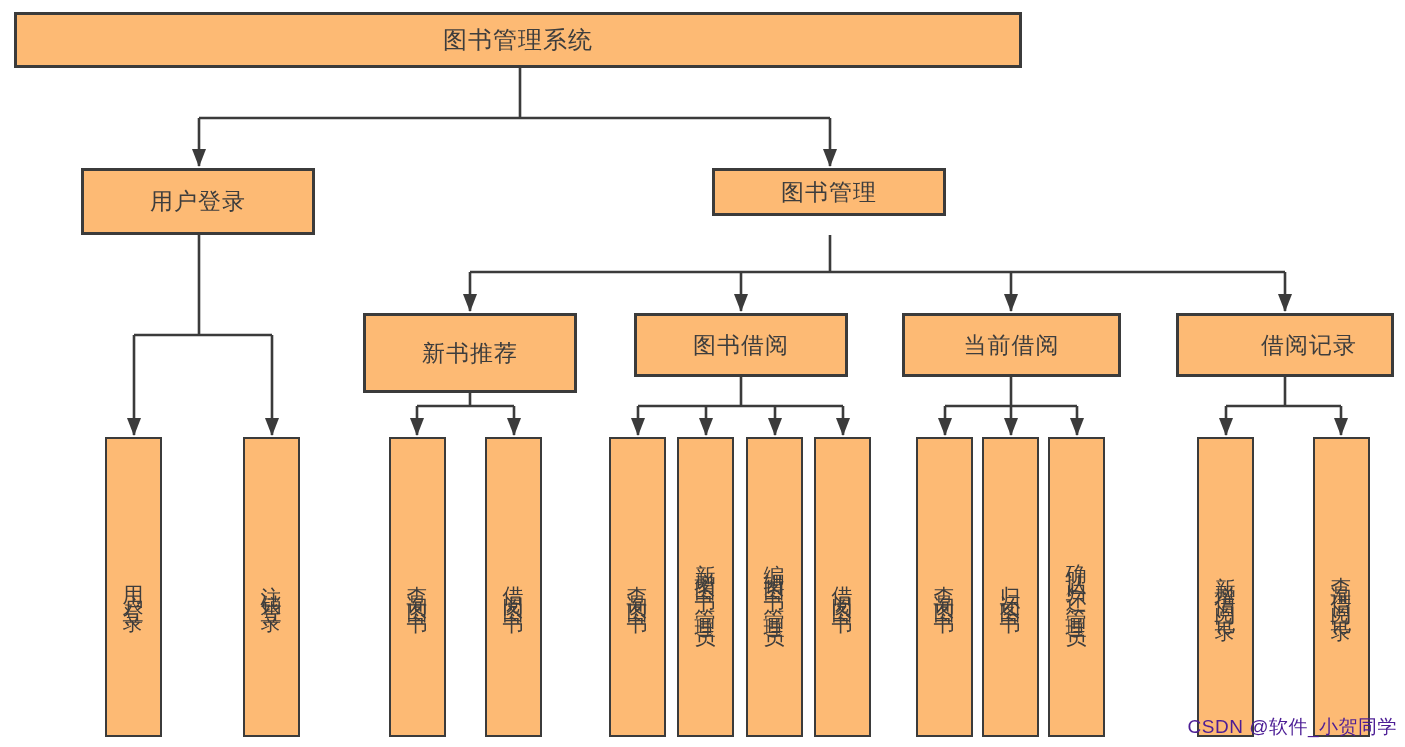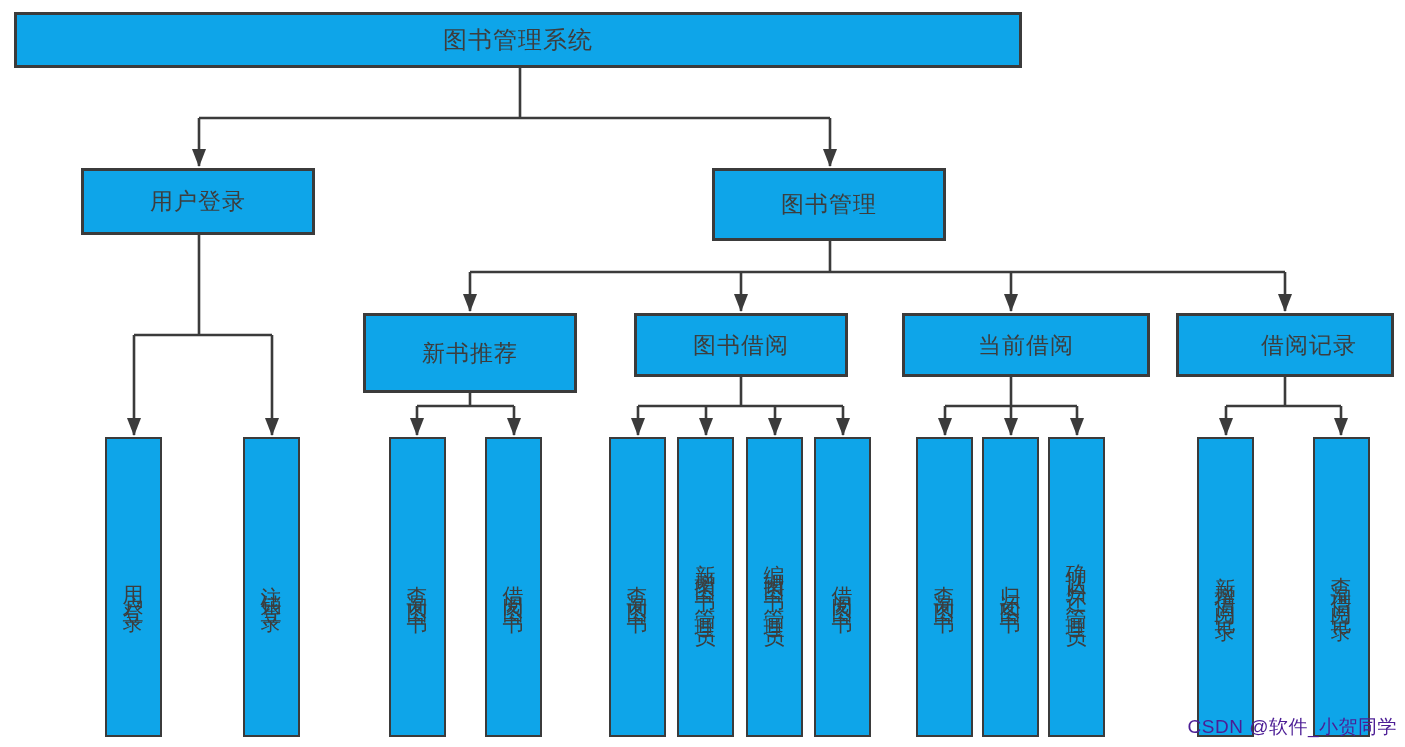--- a/index.html
+++ b/index.html
@@ -27,21 +27,21 @@
     height: 747px;
     z-index: 1;
   }
   svg.connectors path.line {
     fill: none;
     stroke: #3b3b3b;
     stroke-width: 2.6;
   }
   .box {
     position: absolute;
-    background: #0ea5e9;
+    background: #fdba74;
     border: 3px solid #3b3b3b;
     box-sizing: border-box;
     display: flex;
     align-items: center;
     justify-content: center;
     color: #3d3d3d;
     z-index: 2;
   }
   .h-box { font-size: 23px; letter-spacing: 1px; }
   .root-box { font-size: 24px; }
@@ -112,31 +112,31 @@
     <path class="line" d="M1341,406 V435" marker-end="url(#arrow)"></path>
   </svg>
 
   <div class="box h-box root-box" style="left:14px; top:12px; width:1008px; height:56px;">
     <span class="label">图书管理系统</span>
   </div>
 
   <div class="box h-box" style="left:81px; top:168px; width:234px; height:67px;">
     <span class="label">用户登录</span>
   </div>
-  <div class="box h-box" style="left:712px; top:168px; width:234px; height:73px;">
+  <div class="box h-box" style="left:712px; top:168px; width:234px; height:48px;">
     <span class="label">图书管理</span>
   </div>
 
   <div class="box h-box" style="left:363px; top:313px; width:214px; height:80px;">
     <span class="label">新书推荐</span>
   </div>
   <div class="box h-box" style="left:634px; top:313px; width:214px; height:64px;">
     <span class="label">图书借阅</span>
   </div>
-  <div class="box h-box" style="left:902px; top:313px; width:248px; height:64px;">
+  <div class="box h-box" style="left:902px; top:313px; width:219px; height:64px;">
     <span class="label">当前借阅</span>
   </div>
   <div class="box h-box" style="left:1176px; top:313px; width:218px; height:64px;padding-left:48px;">
     <span class="label">借阅记录</span>
   </div>
 
   <div class="box v-box" style="left:105px; top:437px; width:57px; height:300px;">
     <span class="label">用户登录</span>
   </div>
   <div class="box v-box" style="left:243px; top:437px; width:57px; height:300px;">

